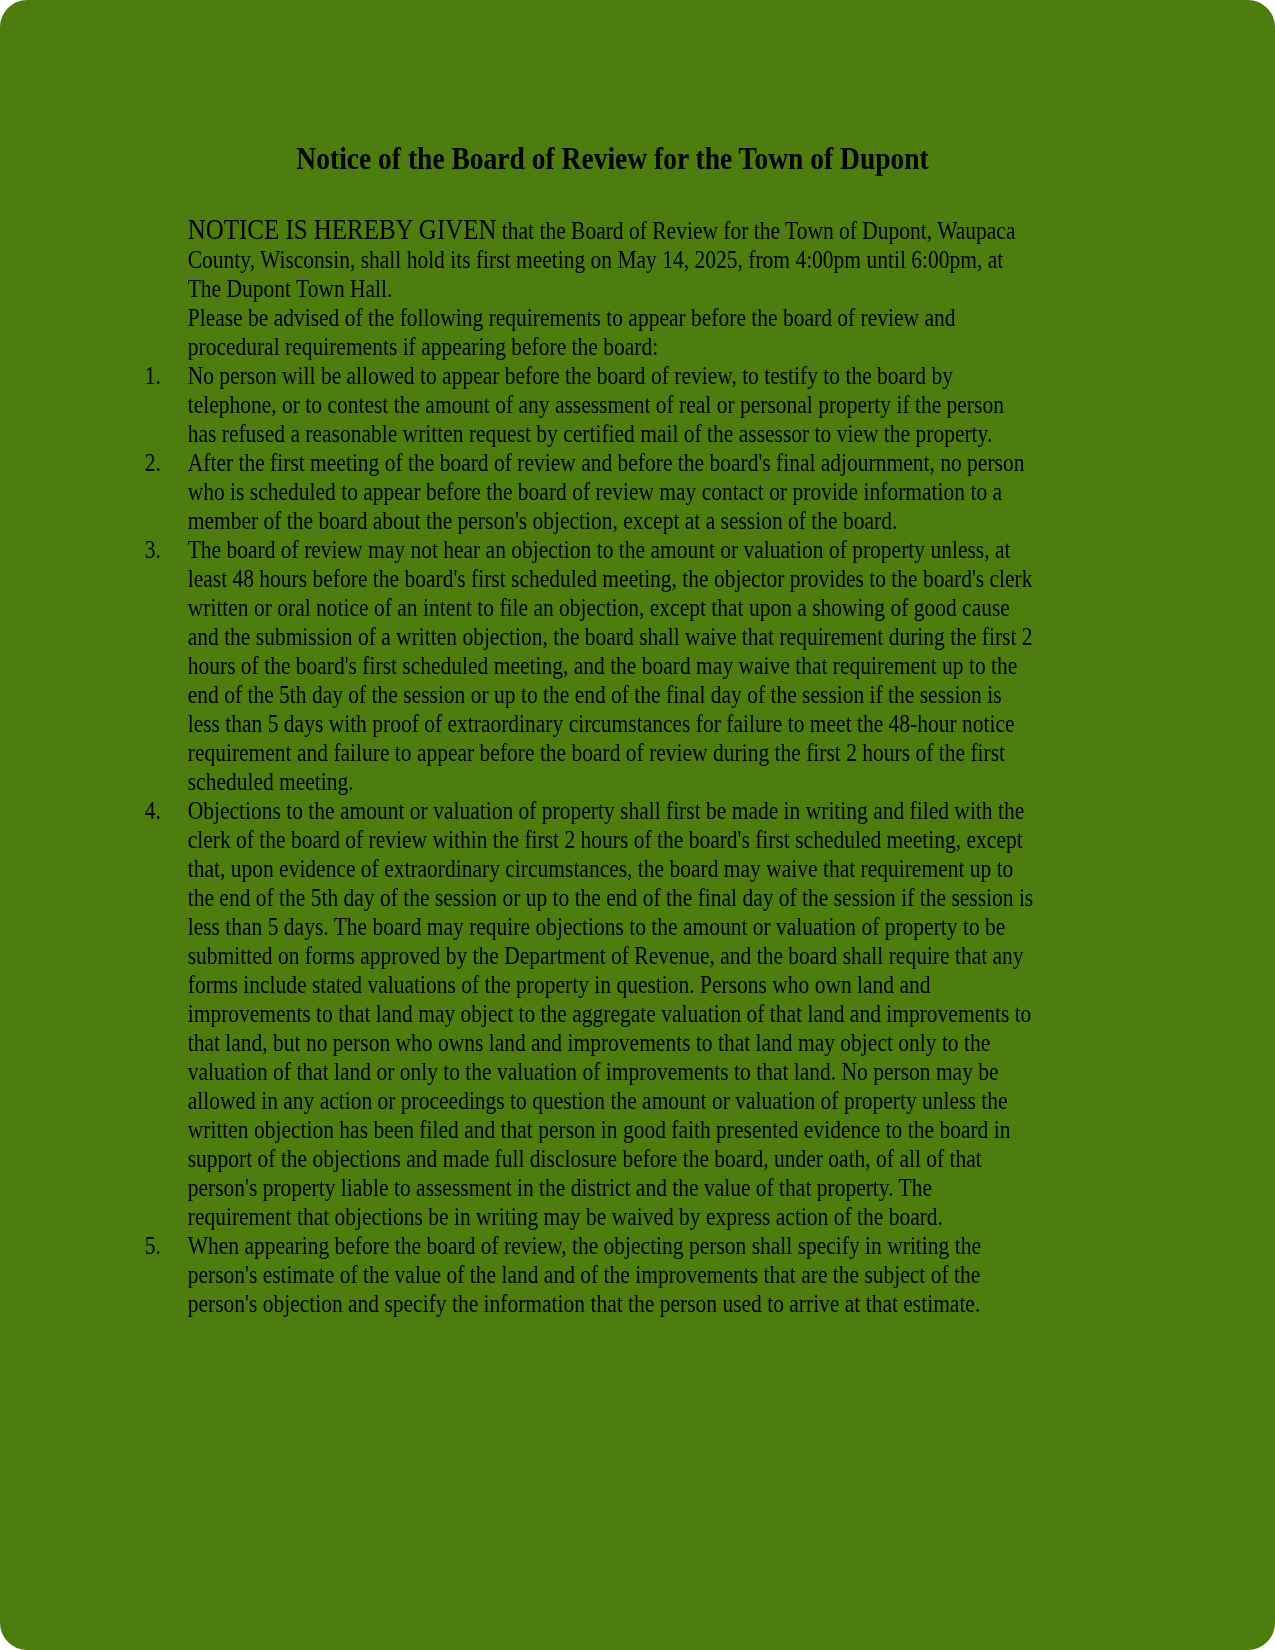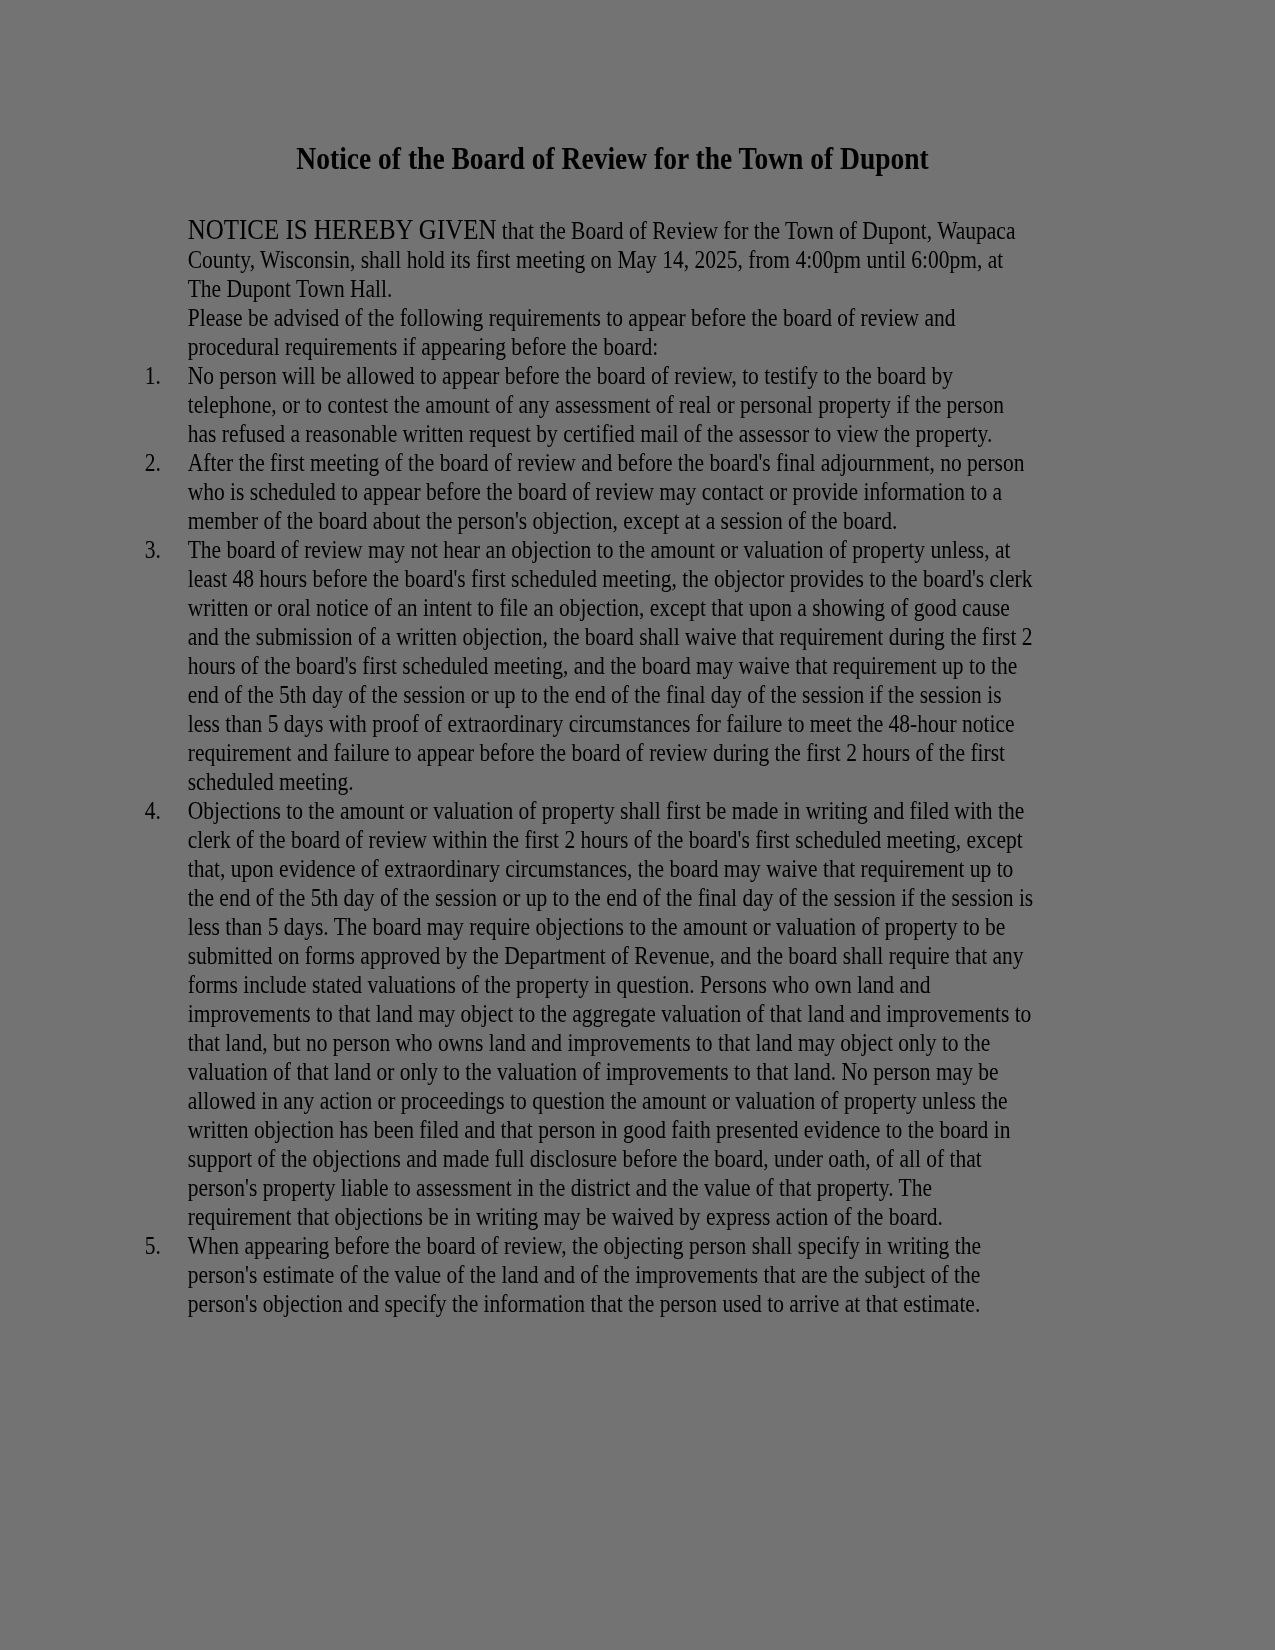--- a/index.html
+++ b/index.html
@@ -4,24 +4,25 @@
 <style>
   html, body {
     margin: 0;
     padding: 0;
     background: #ffffff;
   }
   .page {
     position: relative;
     width: 1275px;
     height: 1650px;
-    background: #737373;
+    background: #4d7c0f;
     color: #000000;
     font-family: "Liberation Serif", "DejaVu Serif", serif;
     overflow: hidden;
+    border-radius: 27px;
   }
   
   .content {
     position: absolute;
     left: 143px;
     top: 140px;
     width: 1040px;
     transform: scaleX(0.86);
     transform-origin: left top;
   }

